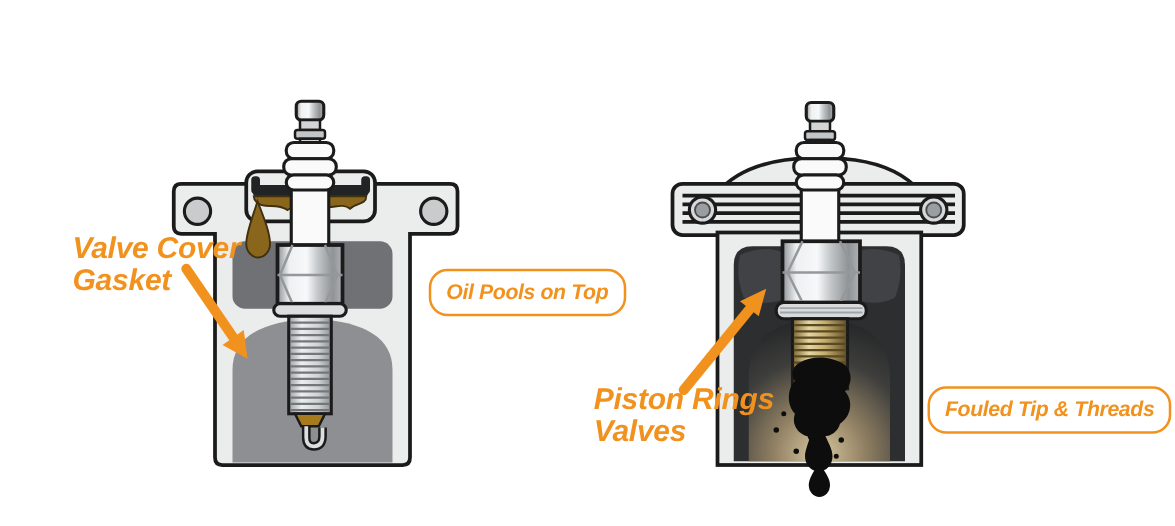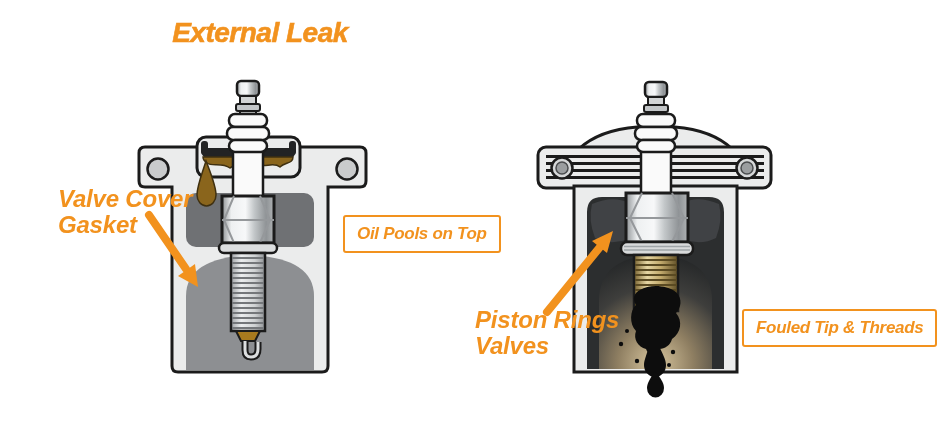--- a/index.html
+++ b/index.html
@@ -20,21 +20,21 @@
   .title-right{left:508px;width:300px;}
   .callout-label{
     position:absolute;
     font-style:italic;font-weight:700;font-size:24px;line-height:26px;
     color:#F2921E;white-space:pre-line;letter-spacing:-0.2px;
   }
   .callout-left{left:58px;top:186px;}
   .callout-right{left:475px;top:307px;}
   .callout-box{
     position:absolute;display:inline-block;
-    border:2px solid #F2921E;border-radius:3px;background:#ffffff;
+    border:2px solid #F2921E;border-radius:15px;background:#ffffff;
     padding:6px 12px;
     font-style:italic;font-weight:700;font-size:17px;line-height:22px;
     color:#F2921E;white-space:nowrap;letter-spacing:-0.3px;
   }
   .box-left{left:343px;top:215px;}
   .box-right{left:742px;top:309px;}
 </style>
 </head>
 <body>
 
@@ -175,21 +175,20 @@
       </g>
     </g>
 
     <g>
       <line x1="547" y1="312" x2="600" y2="247" stroke="#F2921E" stroke-width="8" stroke-linecap="round"></line>
       <polygon points="613,231 607,253 592,241" fill="#F2921E"></polygon>
     </g>
   </g>
 </svg>
 
-<div class="panel-title title-left">External Leak</div>
 
 <div class="callout-label callout-left">Valve Cover
 Gasket</div>
 <div class="callout-label callout-right">Piston Rings
 Valves</div>
 
 <div class="callout-box box-left">Oil Pools on Top</div>
 <div class="callout-box box-right">Fouled Tip &amp; Threads</div>
 
 </div>

